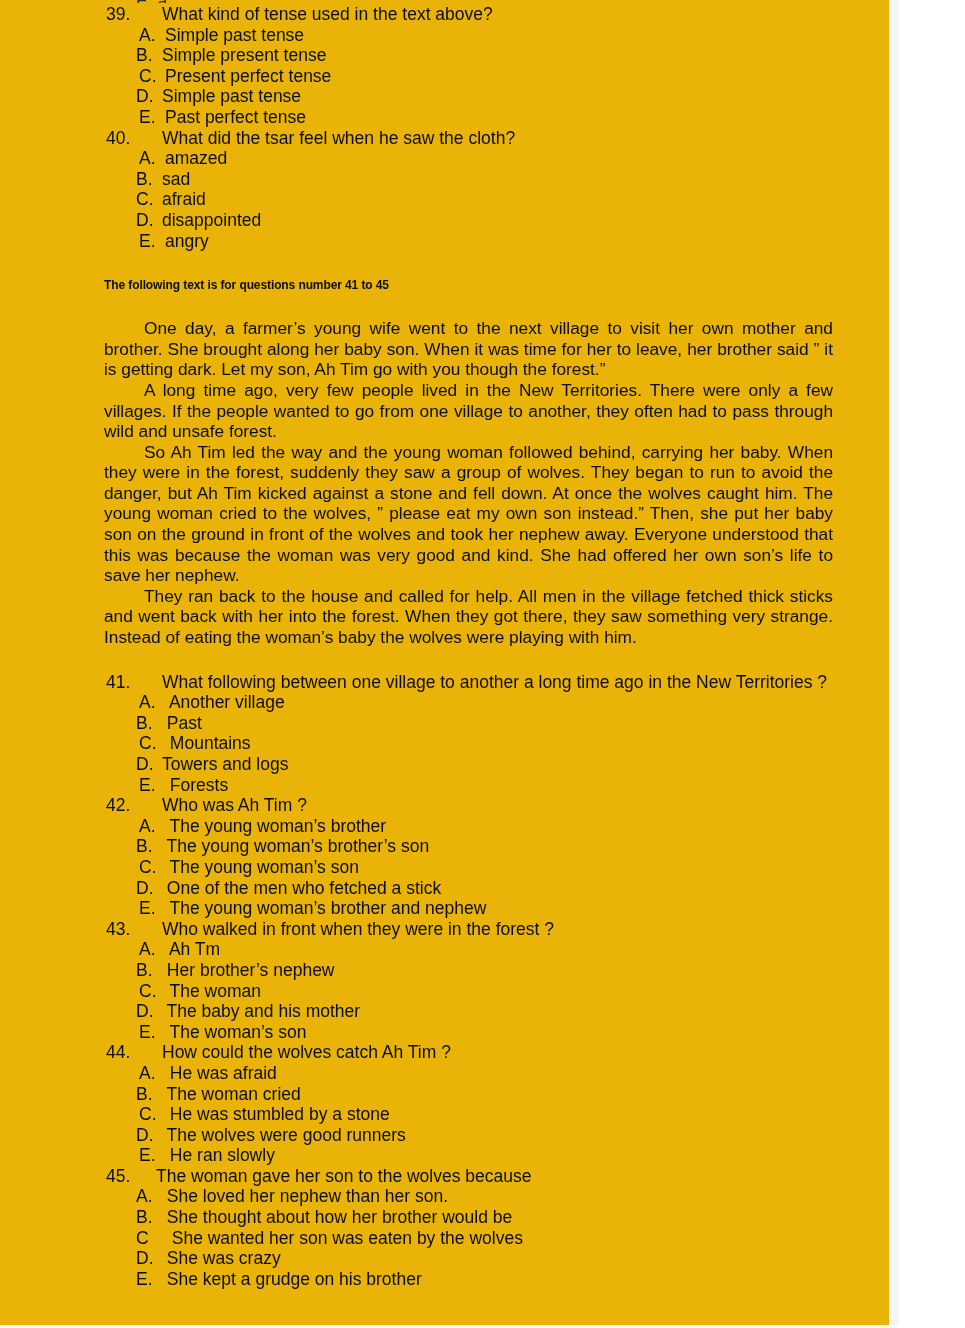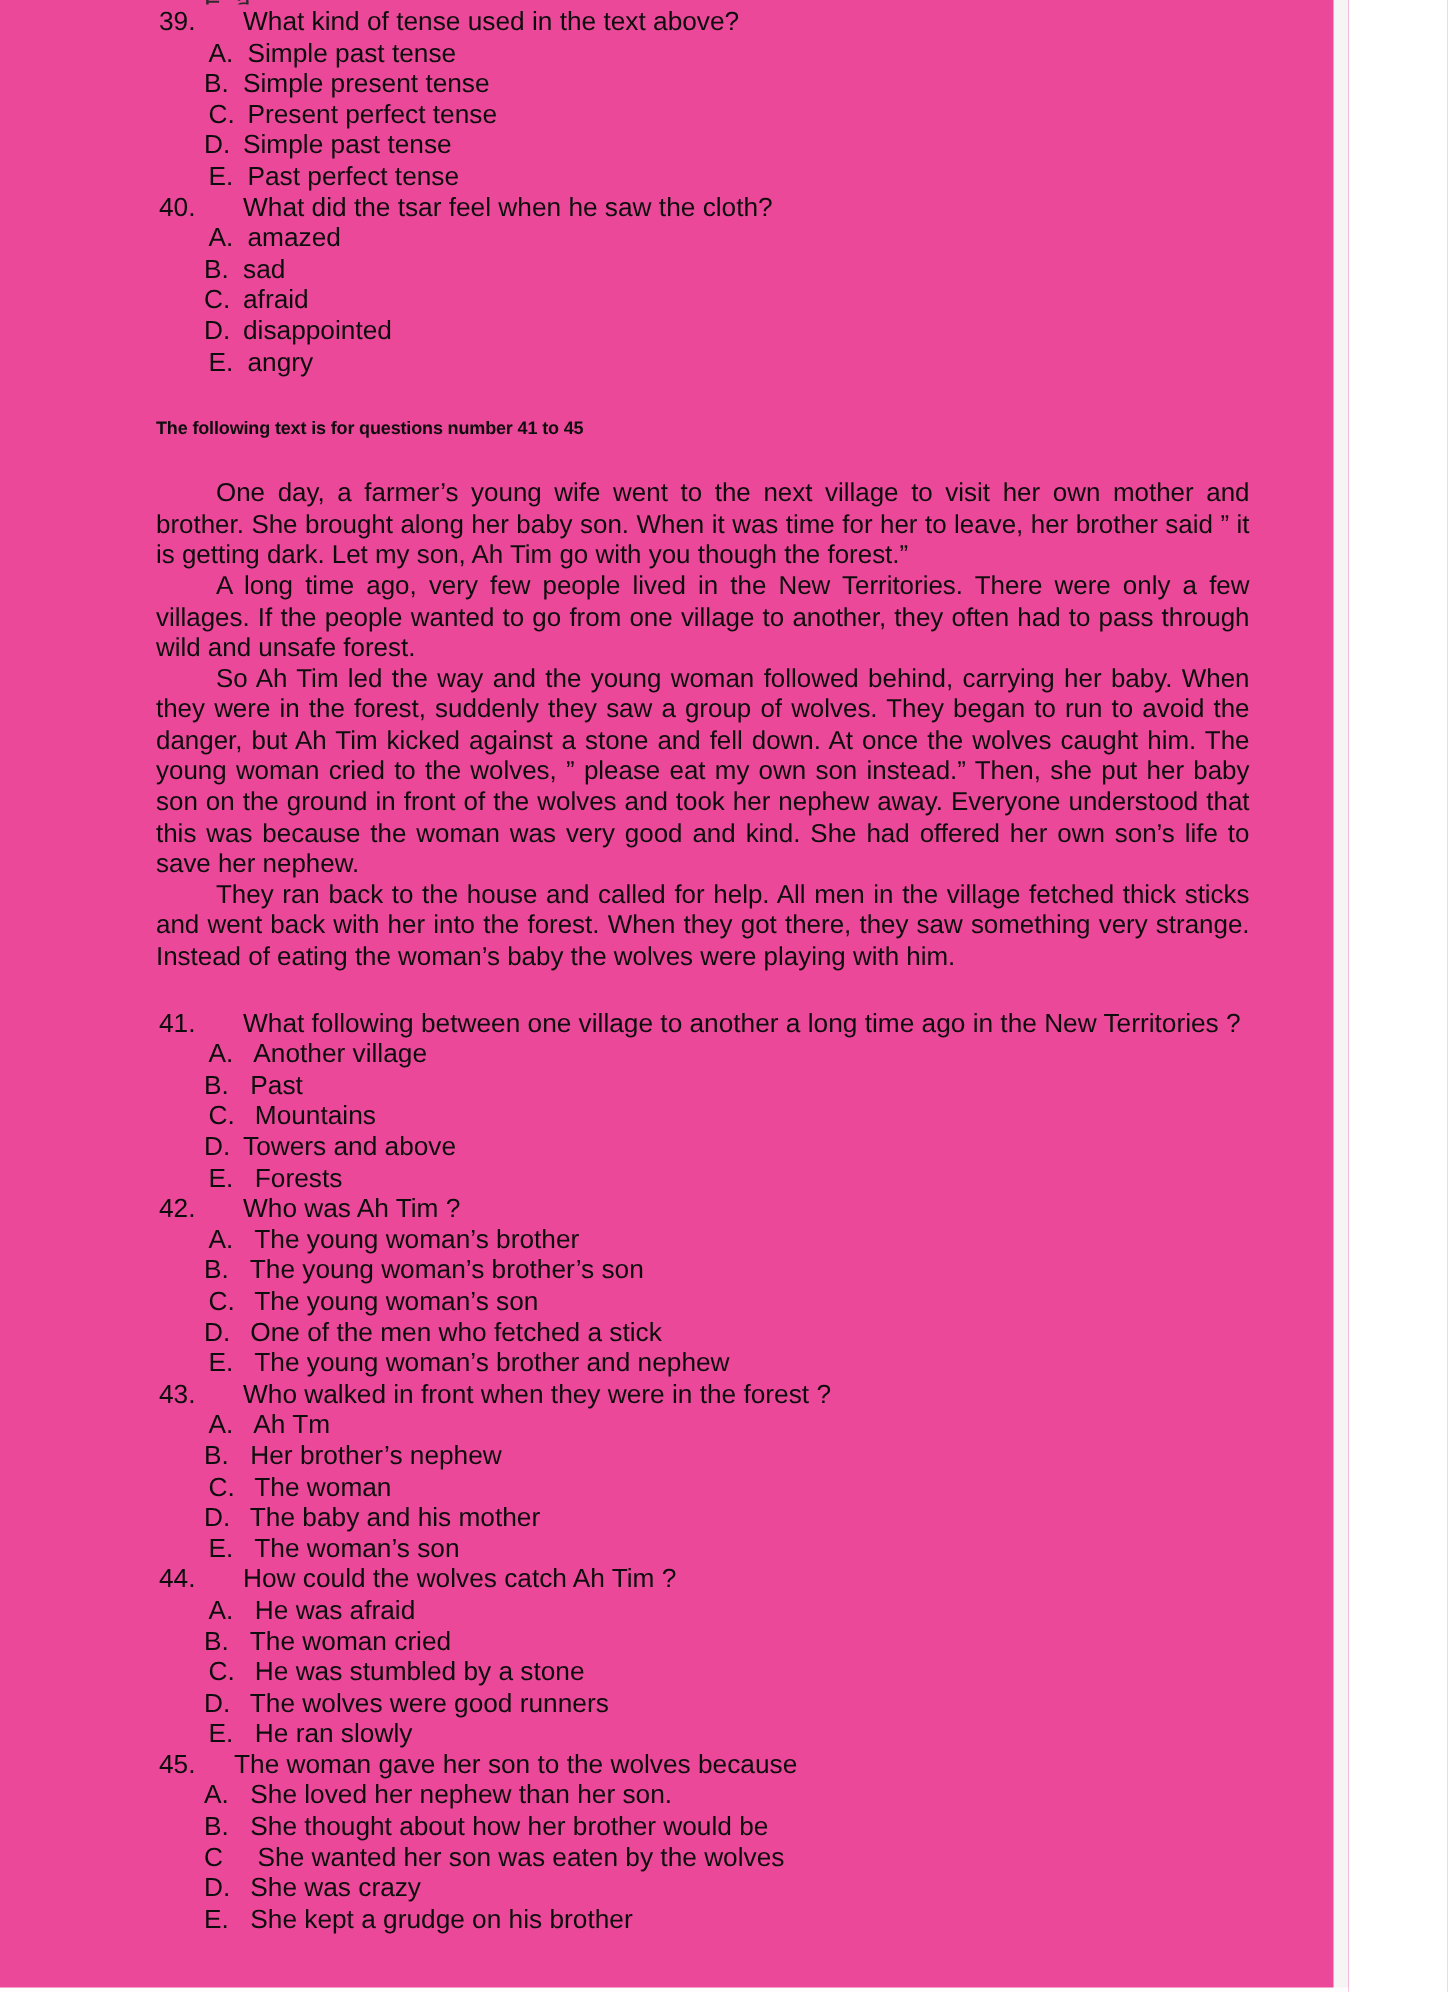--- a/index.html
+++ b/index.html
@@ -9,21 +9,21 @@
     background: #ffffff;
   }
   body {
     font-family: "Liberation Sans", sans-serif;
     color: #0d0d0d;
   }
   .page {
     position: relative;
     width: 899px;
     height: 1328px;
-    background: #ec4899;
+    background: #eab308;
     overflow: hidden;
     box-sizing: border-box;
   }
   
   .page-edge-right {
     position: absolute;
     top: 0;
     right: 0;
     width: 10px;
     height: 100%;
@@ -233,21 +233,21 @@
       <div class="optline ind-opt">
         <span class="optletter">B.</span>
         <span class="opttext"> Past</span>
       </div>
       <div class="optline ind-opt-c">
         <span class="optletter">C.</span>
         <span class="opttext"> Mountains</span>
       </div>
       <div class="optline ind-opt">
         <span class="optletter">D.</span>
-        <span class="opttext">Towers and above</span>
+        <span class="opttext">Towers and logs</span>
       </div>
       <div class="optline ind-opt-c">
         <span class="optletter">E.</span>
         <span class="opttext"> Forests</span>
       </div>
     </div>
 
     <div class="qblock">
       <div class="qline ind-q">
         <span class="qnum">42.</span>

